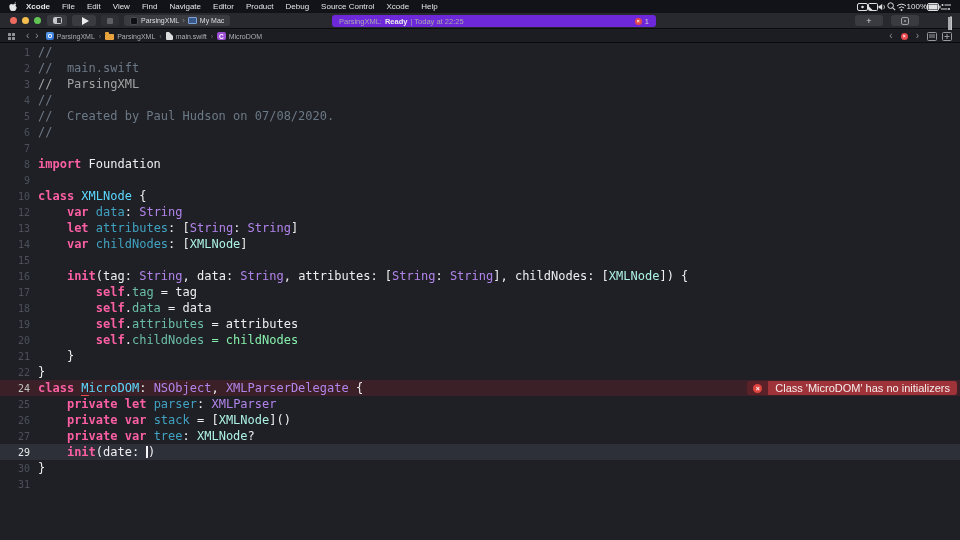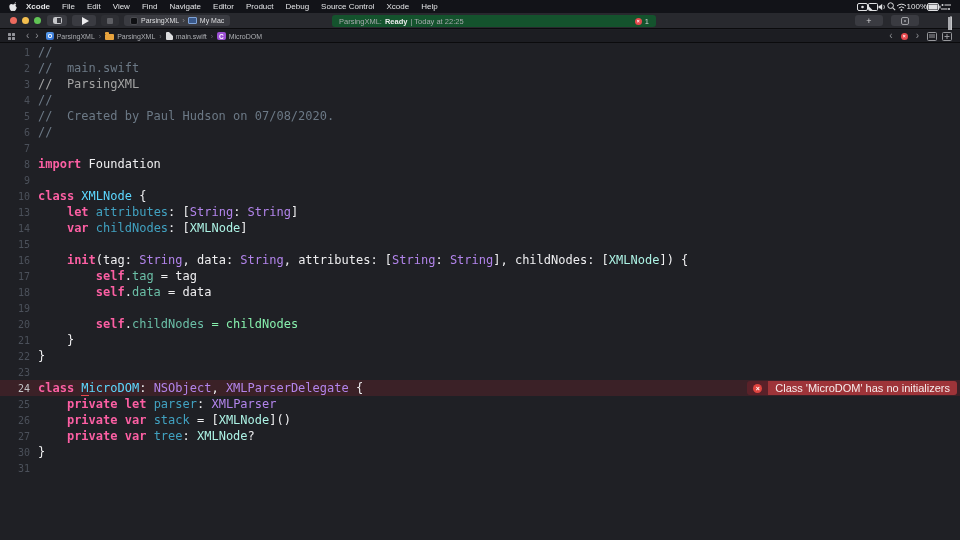--- a/index.html
+++ b/index.html
@@ -30,21 +30,21 @@
   .panel-ico.right::before { content:''; position:absolute; right:0; top:0; bottom:0; width:3px; background:#A9AAAE; }
   .play-chip { left:72px; width:24px; }
   .play-ico { width:0; height:0; border-left:7px solid #ECECEE; border-top:4px solid transparent; border-bottom:4px solid transparent; margin-left:2px; }
   .stop-chip { left:101px; width:18px; background:#2F3035; }
   .stop-ico { width:6px; height:6px; background:#5E5F64; border-radius:1px; }
   .scheme-chip { left:124px; padding:0 6px; gap:3px; }
   .scheme-label { font-size:7px; color:#DDDEE0; white-space:nowrap; }
   .chev { font-size:8px; color:#85868B; line-height:11px; }
   .appicon { width:8px; height:8px; background:#0F1013; border:1px solid #4A4B50; border-radius:2px; flex:none; }
   .mac-ico { width:9px; height:6.5px; background:#39588A; border:1px solid #7FA2D6; border-radius:1px; flex:none; }
-  .status-pill { position:absolute; left:332px; top:2px; width:324px; height:12px; background:#14532d;
+  .status-pill { position:absolute; left:332px; top:2px; width:324px; height:12px; background:#6d28d9;
                  border-radius:3px; display:flex; align-items:center; padding:0 7px; font-size:7.5px; white-space:nowrap; }
   .sp-gray { color:#A7A9AD; } .sp-bold { color:#ECECEE; font-weight:700; margin:0 3px; }
   .sp-right { margin-left:auto; display:flex; align-items:center; gap:3px; }
   .sp-err { width:7px; height:7px; border-radius:50%; background:#E5484D; color:#fff; font-size:5px;
             font-weight:700; line-height:7px; text-align:center; }
   .sp-count { color:#D2D3D5; font-size:7.5px; }
   .plus-chip { right:77px; width:28px; color:#D6D7D9; font-size:9px; line-height:10px; }
   .lib-chip { right:41px; width:28px; }
   .lib-ico { width:8px; height:8px; border:1px solid #9FA0A4; border-radius:2px; position:relative; }
   .lib-ico::after { content:''; position:absolute; inset:2px; background:#9FA0A4; border-radius:1px; }
@@ -274,20 +274,24 @@
       </div>
       <div class="row">
         <span class="gut">9</span>
         <span class="code"></span>
       </div>
       <div class="row">
         <span class="gut">10</span>
         <span class="code"><span class="tok-k" style="color: rgb(252, 95, 163);">class</span><span style="color: rgb(239, 239, 241);"> </span><span style="color: rgb(93, 216, 255);">XMLNode</span><span style="color: rgb(239, 239, 241);"> {</span></span>
       </div>
       <div class="row">
+        <span class="gut">12</span>
+        <span class="code"><span style="color: rgb(239, 239, 241);">    </span><span class="tok-k" style="color: rgb(252, 95, 163);">var</span><span style="color: rgb(239, 239, 241);"> </span><span style="color: rgb(65, 161, 192);">data</span><span style="color: rgb(239, 239, 241);">: </span><span style="color: rgb(178, 132, 235);">String</span></span>
+      </div>
+      <div class="row">
         <span class="gut">13</span>
         <span class="code"><span style="color: rgb(239, 239, 241);">    </span><span class="tok-k" style="color: rgb(252, 95, 163);">let</span><span style="color: rgb(239, 239, 241);"> </span><span style="color: rgb(65, 161, 192);">attributes</span><span style="color: rgb(239, 239, 241);">: [</span><span style="color: rgb(178, 132, 235);">String</span><span style="color: rgb(239, 239, 241);">: </span><span style="color: rgb(178, 132, 235);">String</span><span style="color: rgb(239, 239, 241);">]</span></span>
       </div>
       <div class="row">
         <span class="gut">14</span>
         <span class="code"><span style="color: rgb(239, 239, 241);">    </span><span class="tok-k" style="color: rgb(252, 95, 163);">var</span><span style="color: rgb(239, 239, 241);"> </span><span style="color: rgb(65, 161, 192);">childNodes</span><span style="color: rgb(239, 239, 241);">: [</span><span style="color: rgb(172, 242, 228);">XMLNode</span><span style="color: rgb(239, 239, 241);">]</span></span>
       </div>
       <div class="row">
         <span class="gut">15</span>
         <span class="code"></span>
@@ -299,36 +303,33 @@
       <div class="row">
         <span class="gut">17</span>
         <span class="code"><span style="color: rgb(239, 239, 241);">        </span><span class="tok-k" style="color: rgb(252, 95, 163);">self</span><span style="color: rgb(239, 239, 241);">.</span><span style="color: rgb(107, 191, 167);">tag</span><span style="color: rgb(239, 239, 241);"> = tag</span></span>
       </div>
       <div class="row">
         <span class="gut">18</span>
         <span class="code"><span style="color: rgb(239, 239, 241);">        </span><span class="tok-k" style="color: rgb(252, 95, 163);">self</span><span style="color: rgb(239, 239, 241);">.</span><span style="color: rgb(107, 191, 167);">data</span><span style="color: rgb(239, 239, 241);"> = data</span></span>
       </div>
       <div class="row">
         <span class="gut">19</span>
+        <span class="code"><span style="color: rgb(239, 239, 241);">        </span><span class="tok-k" style="color: rgb(252, 95, 163);">self</span><span style="color: rgb(239, 239, 241);">.</span><span style="color: rgb(107, 191, 167);">attributes</span><span style="color: rgb(239, 239, 241);"> = attributes</span></span>
       </div>
       <div class="row">
         <span class="gut">20</span>
         <span class="code"><span style="color: rgb(239, 239, 241);">        </span><span class="tok-k" style="color: rgb(252, 95, 163);">self</span><span style="color: rgb(239, 239, 241);">.</span><span style="color: rgb(107, 191, 167);">childNodes</span><span style="color: #86efac;"> = childNodes</span></span>
       </div>
       <div class="row">
         <span class="gut">21</span>
         <span class="code"><span style="color: rgb(239, 239, 241);">    }</span></span>
       </div>
       <div class="row">
         <span class="gut">22</span>
         <span class="code"><span style="color: rgb(239, 239, 241);">}</span></span>
-      </div>
-      <div class="row">
-        <span class="gut">23</span>
-        <span class="code"></span>
       </div>
       <div class="row error-line">
         <span class="gut">24</span>
         <span class="code"><span class="tok-k" style="color: rgb(252, 95, 163);">class</span><span style="color: rgb(239, 239, 241);"> </span><span class="err-underline" style="color: rgb(93, 216, 255);">M</span><span style="color: rgb(93, 216, 255);">icroDOM</span><span style="color: rgb(239, 239, 241);">: </span><span style="color: rgb(178, 132, 235);">NSObject</span><span style="color: rgb(239, 239, 241);">, </span><span style="color: rgb(178, 132, 235);">XMLParserDelegate</span><span style="color: rgb(239, 239, 241);"> {</span></span>
         <div class="err-badge">
           <span class="err-badge-icon">
             <span class="err-dot">×</span>
           </span>
           <span class="err-badge-text">Class 'MicroDOM' has no initializers</span>
         </div>
@@ -338,20 +339,24 @@
         <span class="code"><span style="color: rgb(239, 239, 241);">    </span><span class="tok-k" style="color: rgb(252, 95, 163);">private</span><span style="color: rgb(239, 239, 241);"> </span><span class="tok-k" style="color: rgb(252, 95, 163);">let</span><span style="color: rgb(239, 239, 241);"> </span><span style="color: rgb(65, 161, 192);">parser</span><span style="color: rgb(239, 239, 241);">: </span><span style="color: rgb(178, 132, 235);">XMLParser</span></span>
       </div>
       <div class="row">
         <span class="gut">26</span>
         <span class="code"><span style="color: rgb(239, 239, 241);">    </span><span class="tok-k" style="color: rgb(252, 95, 163);">private</span><span style="color: rgb(239, 239, 241);"> </span><span class="tok-k" style="color: rgb(252, 95, 163);">var</span><span style="color: rgb(239, 239, 241);"> </span><span style="color: rgb(65, 161, 192);">stack</span><span style="color: rgb(239, 239, 241);"> = [</span><span style="color: rgb(172, 242, 228);">XMLNode</span><span style="color: rgb(239, 239, 241);">]()</span></span>
       </div>
       <div class="row">
         <span class="gut">27</span>
         <span class="code"><span style="color: rgb(239, 239, 241);">    </span><span class="tok-k" style="color: rgb(252, 95, 163);">private</span><span style="color: rgb(239, 239, 241);"> </span><span class="tok-k" style="color: rgb(252, 95, 163);">var</span><span style="color: rgb(239, 239, 241);"> </span><span style="color: rgb(65, 161, 192);">tree</span><span style="color: rgb(239, 239, 241);">: </span><span style="color: rgb(172, 242, 228);">XMLNode</span><span style="color: rgb(239, 239, 241);">?</span></span>
       </div>
+      <div class="row current-line">
+        <span class="gut">29</span>
+        <span class="code"><span style="color: rgb(239, 239, 241);">    </span><span class="tok-k" style="color: rgb(252, 95, 163);">init</span><span style="color: rgb(239, 239, 241);">(date: </span><span class="caret"></span><span style="color: rgb(239, 239, 241);">)</span></span>
+      </div>
       <div class="row">
         <span class="gut">30</span>
         <span class="code"><span style="color: rgb(239, 239, 241);">}</span></span>
       </div>
       <div class="row">
         <span class="gut">31</span>
         <span class="code"></span>
       </div>
     </div>
 

